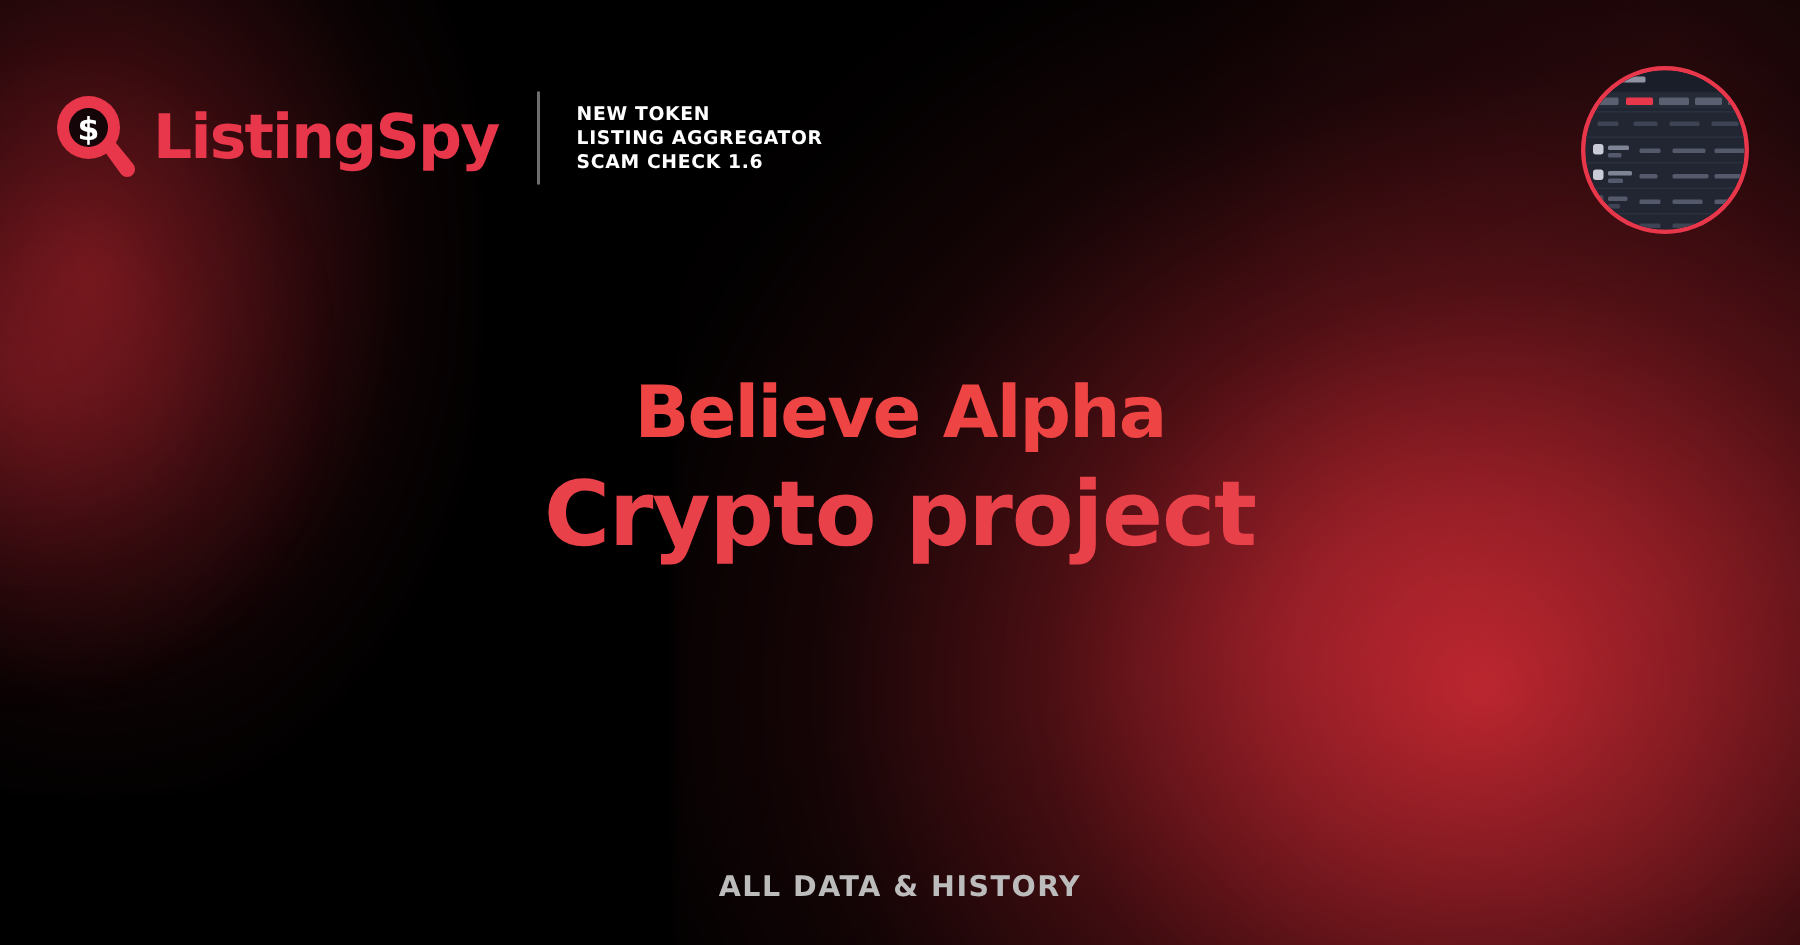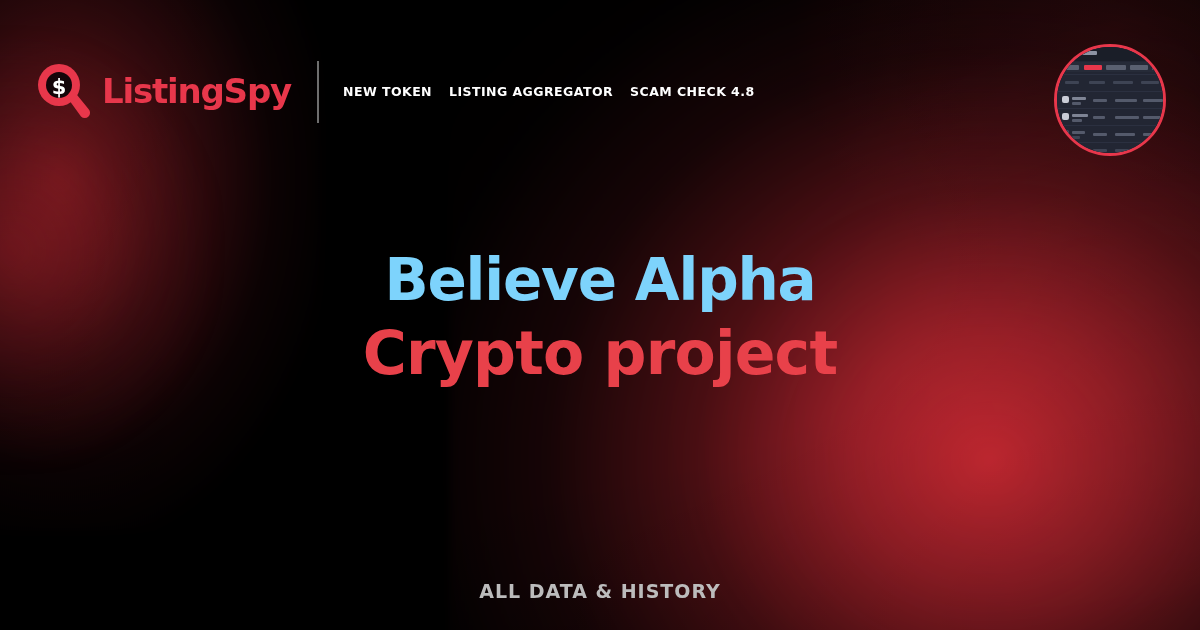--- a/index.html
+++ b/index.html
@@ -107,39 +107,39 @@
   }
   .logo-mark {
     width: 56px;
     height: 60px;
     flex: 0 0 auto;
     margin-right: 10px;
     display: block;
   }
   .logo-word {
     font-family: "DejaVu Sans", sans-serif;
-    font-size: 34px;
+    font-size: 41px;
     font-weight: bold;
     letter-spacing: -1.2px;
     line-height: 1;
     white-space: nowrap;
     margin-top: -2px;
   }
   .divider {
     width: 2px;
     height: 62px;
     background: #6e6e6e;
     margin: 0 24px 0 26px;
     flex: 0 0 auto;
   }
   .tagline {
     display: flex;
-    flex-direction: row;
+    flex-direction: column;
     justify-content: center;
-    gap: 17px;
+    gap: 2px;
   }
   .tagline-line {
     font-family: "DejaVu Sans", sans-serif;
     font-size: 12.5px;
     font-weight: bold;
     color: #ffffff;
     letter-spacing: 0.45px;
     line-height: 1.12;
     white-space: nowrap;
   }
@@ -225,23 +225,23 @@
   
   .center {
     position: absolute;
     left: 0;
     right: 0;
     top: 250px;
     text-align: center;
   }
   .title-main {
     font-family: "DejaVu Sans", sans-serif;
-    font-size: 58px;
-    font-weight: bold;
-    color: #7dd3fc;
+    font-size: 48px;
+    font-weight: bold;
+    color: #ef4444;
     letter-spacing: -1.2px;
     line-height: 1.06;
     margin: 0;
     white-space: nowrap;
   }
   .title-sub {
     font-family: "DejaVu Sans", sans-serif;
     font-size: 60px;
     font-weight: bold;
     letter-spacing: -0.8px;
@@ -291,21 +291,21 @@
       <text x="23" y="31.5" text-anchor="middle" font-family="DejaVu Sans, sans-serif" font-size="21" font-weight="bold" fill="#ffffff">$</text>
     </svg>
 
     <div class="logo-word" style="color:#e8374b">ListingSpy</div>
 
     <div class="divider"></div>
 
     <div class="tagline">
       <div class="tagline-line">NEW TOKEN</div>
       <div class="tagline-line">LISTING AGGREGATOR</div>
-      <div class="tagline-line">SCAM CHECK 4.8</div>
+      <div class="tagline-line">SCAM CHECK 1.6</div>
     </div>
   </div>
 
   <div class="thumb">
     <div class="thumb-inner">
       <div class="tb-topbar"></div>
       <div class="tb-logo"></div>
       <div class="tb-dot"></div>
 
       <div class="tb-tabs">

